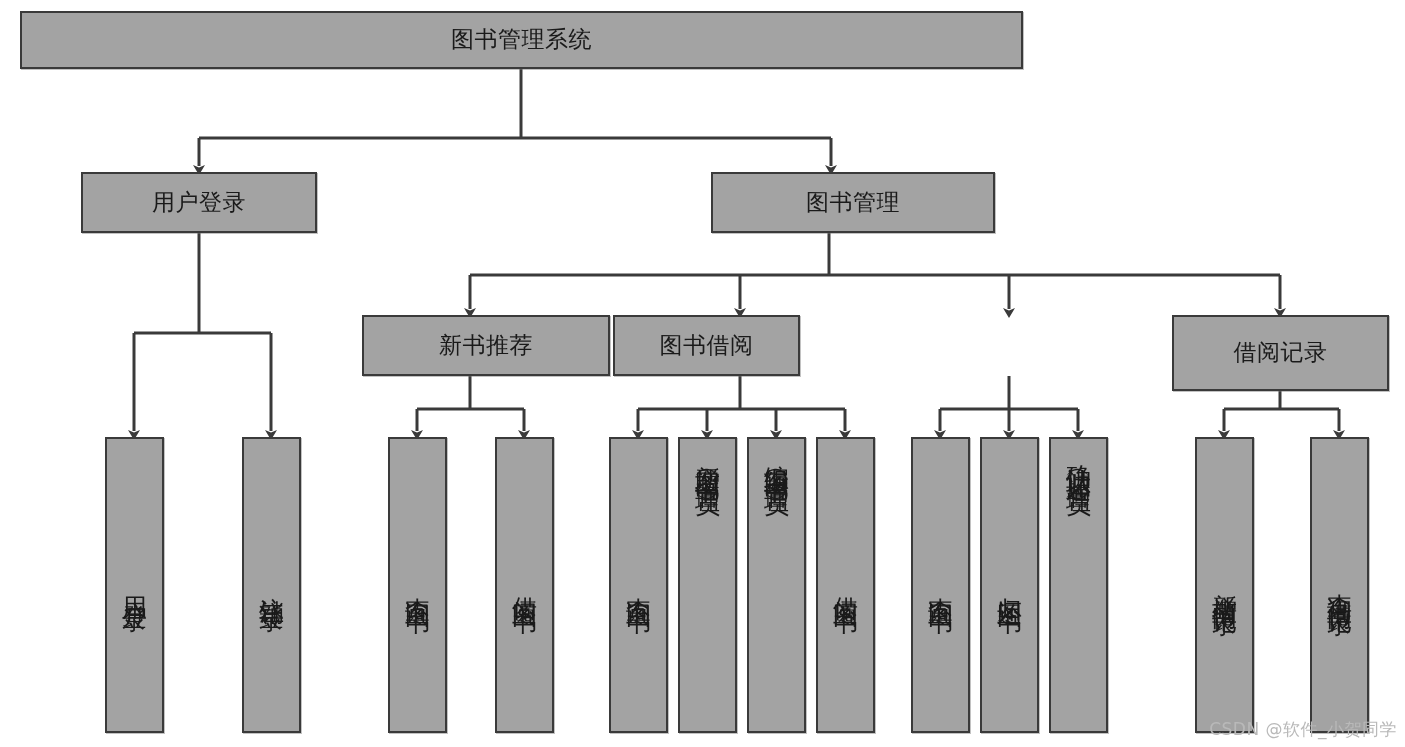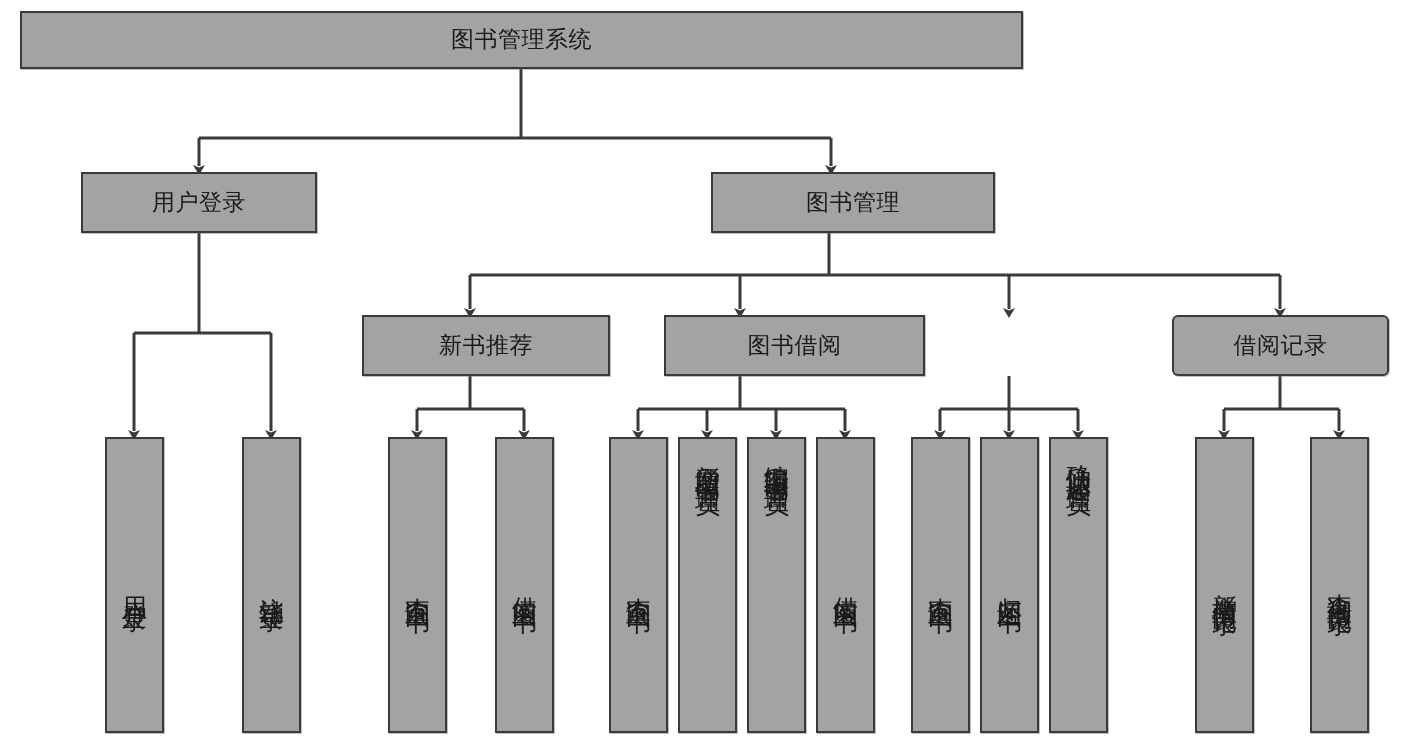--- a/index.html
+++ b/index.html
@@ -136,24 +136,24 @@
   <div class="node horiz" style="left:81px; top:172px; width:236px; height:61px;">
     <span class="lbl">用户登录</span>
   </div>
   <div class="node horiz" style="left:711px; top:172px; width:284px; height:61px;">
     <span class="lbl">图书管理</span>
   </div>
 
   <div class="node horiz" style="left:362px; top:315px; width:248px; height:61px;">
     <span class="lbl">新书推荐</span>
   </div>
-  <div class="node horiz" style="left:664px; top:315px; width:261px; height:61px;">
+  <div class="node horiz" style="left:613px; top:315px; width:187px; height:61px;">
     <span class="lbl">图书借阅</span>
   </div>
-  <div class="node horiz" style="left:1172px; top:315px; width:217px; height:61px;border-radius:6px;">
+  <div class="node horiz" style="left:1172px; top:315px; width:217px; height:76px;">
     <span class="lbl">借阅记录</span>
   </div>
 
   <div class="node vert mid" style="left:105px; top:437px; width:59px; height:296px;">
     <span class="lbl">用户登录</span>
   </div>
   <div class="node vert mid" style="left:242px; top:437px; width:59px; height:296px;">
     <span class="lbl">注销登录</span>
   </div>
 
@@ -187,14 +187,15 @@
     <span class="lbl">确认归还（管理员）</span>
   </div>
 
   <div class="node vert mid" style="left:1195px; top:437px; width:59px; height:296px;">
     <span class="lbl">新增借阅记录</span>
   </div>
   <div class="node vert mid" style="left:1310px; top:437px; width:59px; height:296px;">
     <span class="lbl">查询借阅记录</span>
   </div>
 
+  <div id="watermark">CSDN @软件_小贺同学</div>
 
 </div>
 
 </body></html>

